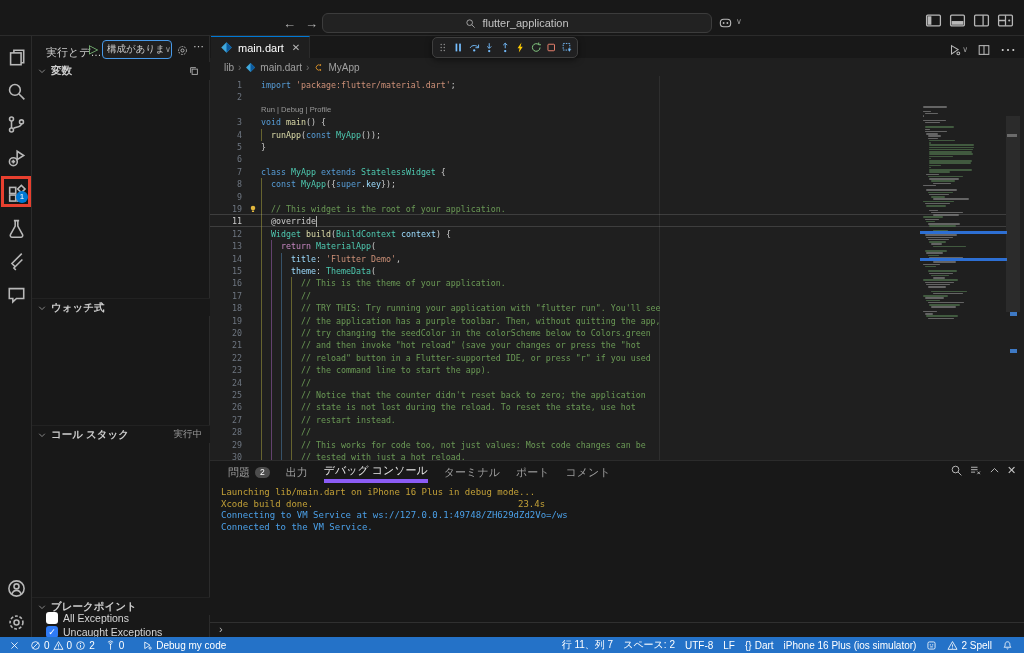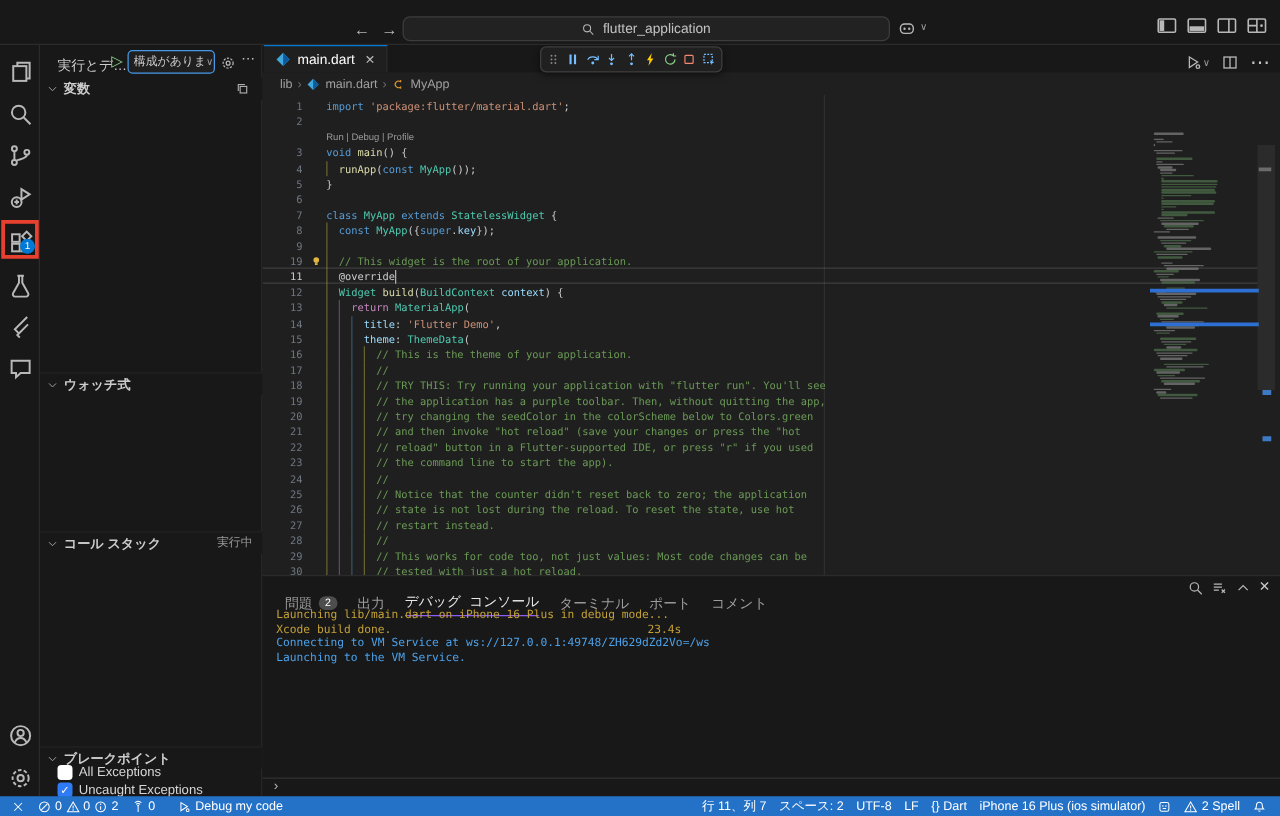--- a/index.html
+++ b/index.html
@@ -87,23 +87,23 @@
 
   
   #dbg-toolbar { position:absolute; left:222px; top:1px; width:146px; height:21px;
     background:#202021; border:1px solid #3f3f3f; border-radius:5px;
     box-shadow:0 2px 6px rgba(0,0,0,.5); display:flex; align-items:center; gap:3px; padding:0 4px; z-index:5; }
   #dbg-toolbar .icon { width:13px; height:13px; }
 
   
   #panel { position:absolute; left:0; top:424px; width:814px; height:177px;
     background:#181818; border-top:1px solid #2b2b2b; }
-  #panel-tabs { position:absolute; left:18px; top:10px; height:22px; display:flex; gap:16px; align-items:center; }
+  #panel-tabs { position:absolute; left:18px; top:0; height:22px; display:flex; gap:16px; align-items:center; }
   .ptab { font-size:11px; color:#9d9d9d; display:flex; align-items:center; gap:5px; height:22px; }
-  .ptab.active { color:#e7e7e7; border-bottom:1px solid #8b5cf6;font-family:Liberation Mono, monospace; }
+  .ptab.active { color:#e7e7e7; border-bottom:4px solid #8b5cf6; }
   .pbadge { background:#4d4d4d; color:#fff; border-radius:8px; font-size:8.5px;
     padding:1px 5px; line-height:9px; }
   #filter { position:absolute; left:470px; top:3px; width:262px; height:16px;
     background:#313131; border:none; color:#cccccc; font-size:9.5px; padding:0 6px;
     font-family:"Liberation Sans",sans-serif; }
   #filter::placeholder { color:#989898; }
   #panel-icons { position:absolute; left:740px; top:3px; display:flex; gap:6px; color:#c5c5c5; }
   #console { position:absolute; left:11px; top:26px; width:790px; height:130px;
     font-family:"DejaVu Sans Mono", monospace; font-size:9px; }
   .conline { position:absolute; left:0; white-space:pre; }
@@ -625,21 +625,21 @@
             <svg viewBox="0 0 16 16">
               <path d="M3.5 10L8 5.5l4.5 4.5" fill="none" stroke="currentColor" stroke-width="1.2"></path>
             </svg>
           </span>
         <span style="font-size:11px;color:#c5c5c5;line-height:13px">✕</span>
       </div>
       <div id="console">
           <div class="conline" style="top: 0px; color: rgb(194, 160, 55);">Launching lib/main.dart on iPhone 16 Plus in debug mode...</div>
           <div class="conline" style="top: 11.7px; color: rgb(194, 160, 55);">Xcode build done.<span class="con-right">23.4s</span></div>
           <div class="conline" style="top: 23.4px; color: rgb(75, 160, 232);">Connecting to VM Service at ws://127.0.0.1:49748/ZH629dZd2Vo=/ws</div>
-          <div class="conline" style="top: 35.1px; color: rgb(75, 160, 232);">Launching to the VM Service.</div>
+          <div class="conline" style="top: 35.1px; color: rgb(75, 160, 232);">Connected to the VM Service.</div>
         </div>
       <div id="con-input">
         <span>›</span>
       </div>
     </div>
   </div>
 
   <div id="statusbar">
     <div class="sb-grp" style="padding-left:4px">
       <span class="sb-item">

